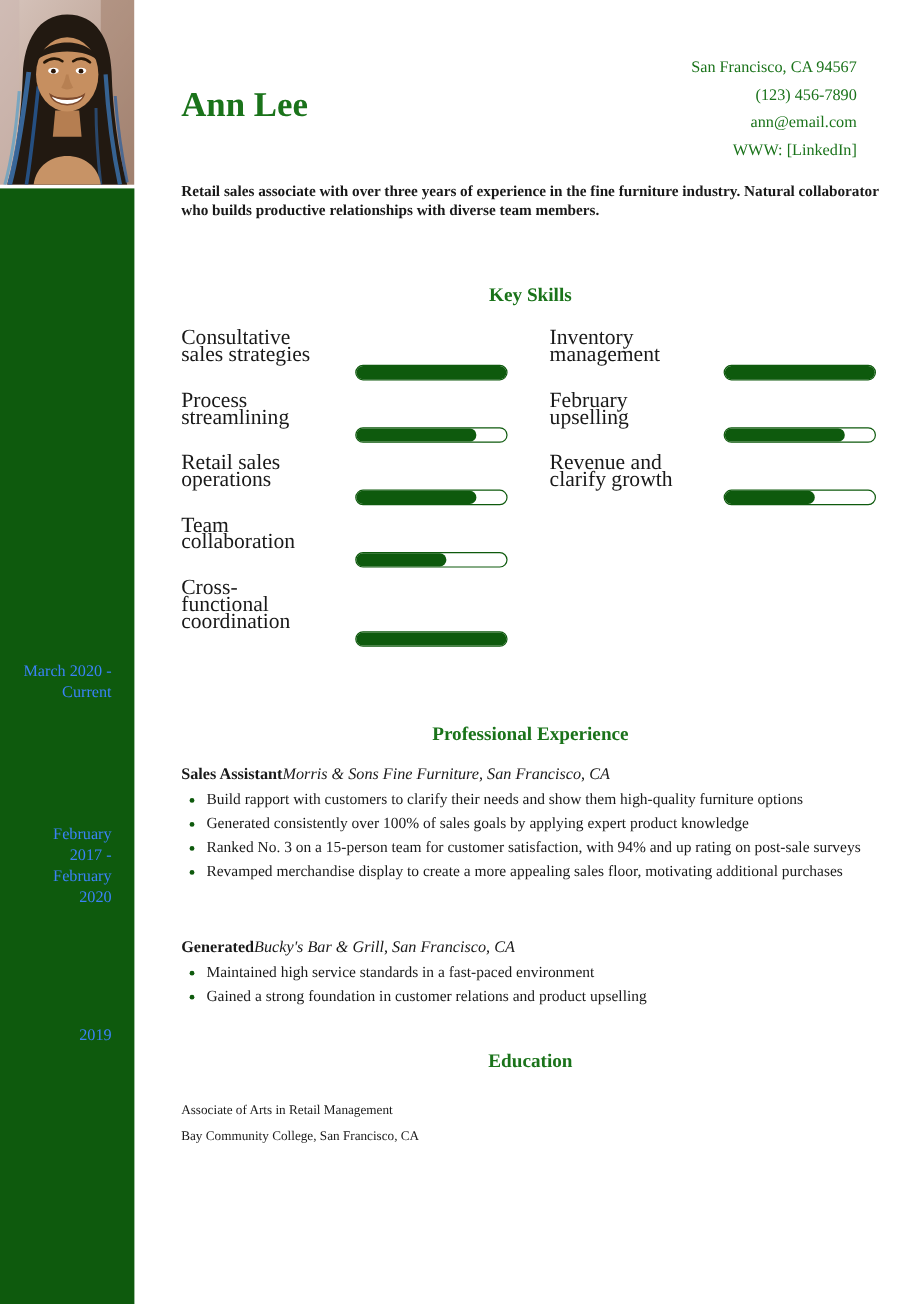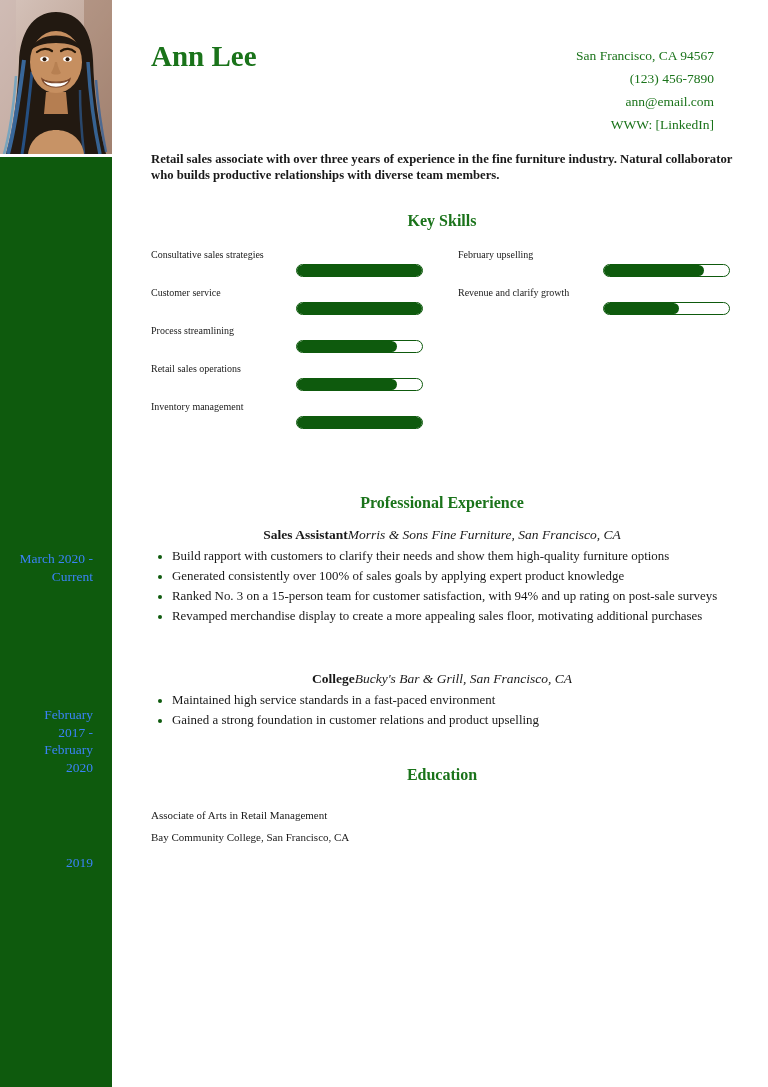--- a/index.html
+++ b/index.html
@@ -11,41 +11,41 @@
   html,body{background:#ffffff;}
   body{font-family:"Liberation Serif","DejaVu Serif",serif;color:var(--ink);}
   .page{position:relative;width:768px;height:1087px;background:#ffffff;overflow:hidden;}
 
   
   .photo{position:absolute;left:0;top:0;width:112px;height:154px;overflow:hidden;}
   .photo svg{display:block;}
   .sidebar{position:absolute;left:0;top:157px;width:112px;height:930px;background:var(--green-dark);}
   .side-date{position:absolute;left:19px;width:74px;color:#3b82f6;font-size:13.5px;line-height:17.5px;text-align:right;}
   .side-date.d1{top:550px;}
-  .side-date.d2{top:706px;}
+  .side-date.d2{top:686px;}
   .side-date.d3{top:854px;}
 
   
   .main{position:absolute;left:151px;top:0;width:582px;}
   .hdr{position:relative;height:140px;}
-  .name{padding-top:39px;font-size:29px;line-height:34px;font-weight:bold;color:var(--green-head);}
+  .name{padding-top:71px;font-size:29px;line-height:34px;font-weight:bold;color:var(--green-head);}
   .contact{position:absolute;top:44px;right:19px;text-align:right;color:var(--green-head);font-size:13.5px;line-height:23px;}
   .summary{margin-top:11px;font-weight:bold;font-size:12.7px;line-height:16px;}
 
   .sec-head{text-align:center;font-size:16px;line-height:19px;font-weight:bold;color:var(--green-head);}
-  .sec-head.skills{margin-top:28px;}
+  .sec-head.skills{margin-top:54px;}
   .sec-head.exp{margin-top:64px;}
   .sec-head.edu{margin-top:37px;}
 
   .skills-grid{margin-top:18px;display:grid;grid-template-columns:307px 275px;grid-template-rows:repeat(5,auto);grid-auto-flow:column;row-gap:9px;}
-  .skill-label{width:118px;font-size:10px;line-height:14px;}
+  .skill-label{width:118px;font-size:18px;line-height:14px;}
   .skill-bar{margin-left:145px;margin-top:2px;width:127px;height:13px;border:1px solid var(--green-dark);border-radius:7px;background:#ffffff;}
   .skill-fill{height:100%;border-radius:6px;background:var(--green-dark);}
 
-  .job-hdr{display:flex;justify-content:center;align-items:baseline;font-size:13.5px;line-height:17px;}
+  .job-hdr{display:flex;justify-content:flex-start;align-items:baseline;font-size:13.5px;line-height:17px;}
   .job-hdr.j1{margin-top:14px;}
   .job-hdr.j2{margin-top:46px;}
   .job-title{font-weight:bold;}
   .job-company{font-style:italic;}
   ul.bullets{margin-top:6px;padding-left:21px;list-style:disc;}
   ul.bullets li{font-size:12.9px;line-height:15px;margin-bottom:5px;}
   ul.bullets li::marker{color:var(--green-dark);font-size:12px;}
 
   .edu-block{margin-top:20px;font-size:11px;line-height:22px;}
 </style>
@@ -121,42 +121,48 @@
 
     <div class="sec-head skills">Key Skills</div>
     <div class="skills-grid">
   <div class="skill">
     <div class="skill-label">Consultative sales strategies</div>
     <div class="skill-bar">
       <div class="skill-fill" style="width: 100%;"></div>
     </div>
   </div>
 
-  <div class="skill">
-    <div class="skill-label">Customer service</div>
+
+  <div class="skill">
+    <div class="skill-label">Process streamlining</div>
+    <div class="skill-bar">
+      <div class="skill-fill" style="width: 80%;"></div>
+    </div>
+  </div>
+
+  <div class="skill">
+    <div class="skill-label">Retail sales operations</div>
+    <div class="skill-bar">
+      <div class="skill-fill" style="width: 80%;"></div>
+    </div>
+  </div>
+
+  <div class="skill">
+    <div class="skill-label">Team collaboration</div>
+    <div class="skill-bar">
+      <div class="skill-fill" style="width: 60%;"></div>
+    </div>
+  </div>
+
+  <div class="skill">
+    <div class="skill-label">Cross-functional coordination</div>
     <div class="skill-bar">
       <div class="skill-fill" style="width: 100%;"></div>
     </div>
   </div>
-
-  <div class="skill">
-    <div class="skill-label">Process streamlining</div>
-    <div class="skill-bar">
-      <div class="skill-fill" style="width: 80%;"></div>
-    </div>
-  </div>
-
-  <div class="skill">
-    <div class="skill-label">Retail sales operations</div>
-    <div class="skill-bar">
-      <div class="skill-fill" style="width: 80%;"></div>
-    </div>
-  </div>
-
-
 
   <div class="skill">
     <div class="skill-label">Inventory management</div>
     <div class="skill-bar">
       <div class="skill-fill" style="width: 100%;"></div>
     </div>
   </div>
 
   <div class="skill">
     <div class="skill-label">February upselling</div>
@@ -183,21 +189,21 @@
   <li>Build rapport with customers to clarify their needs and show them high-quality furniture options</li>
 
   <li>Generated consistently over 100% of sales goals by applying expert product knowledge</li>
 
   <li>Ranked No. 3 on a 15-person team for customer satisfaction, with 94% and up rating on post-sale surveys</li>
 
   <li>Revamped merchandise display to create a more appealing sales floor, motivating additional purchases</li>
 </ul>
 
     <div class="job-hdr j2">
-      <span class="job-title">College</span>
+      <span class="job-title">Generated</span>
       <span class="job-company">Bucky's Bar &amp; Grill, San Francisco, CA</span>
     </div>
     <ul class="bullets">
   <li>Maintained high service standards in a fast-paced environment</li>
 
   <li>Gained a strong foundation in customer relations and product upselling</li>
 </ul>
 
     <div class="sec-head edu">Education</div>
     <div class="edu-block">

